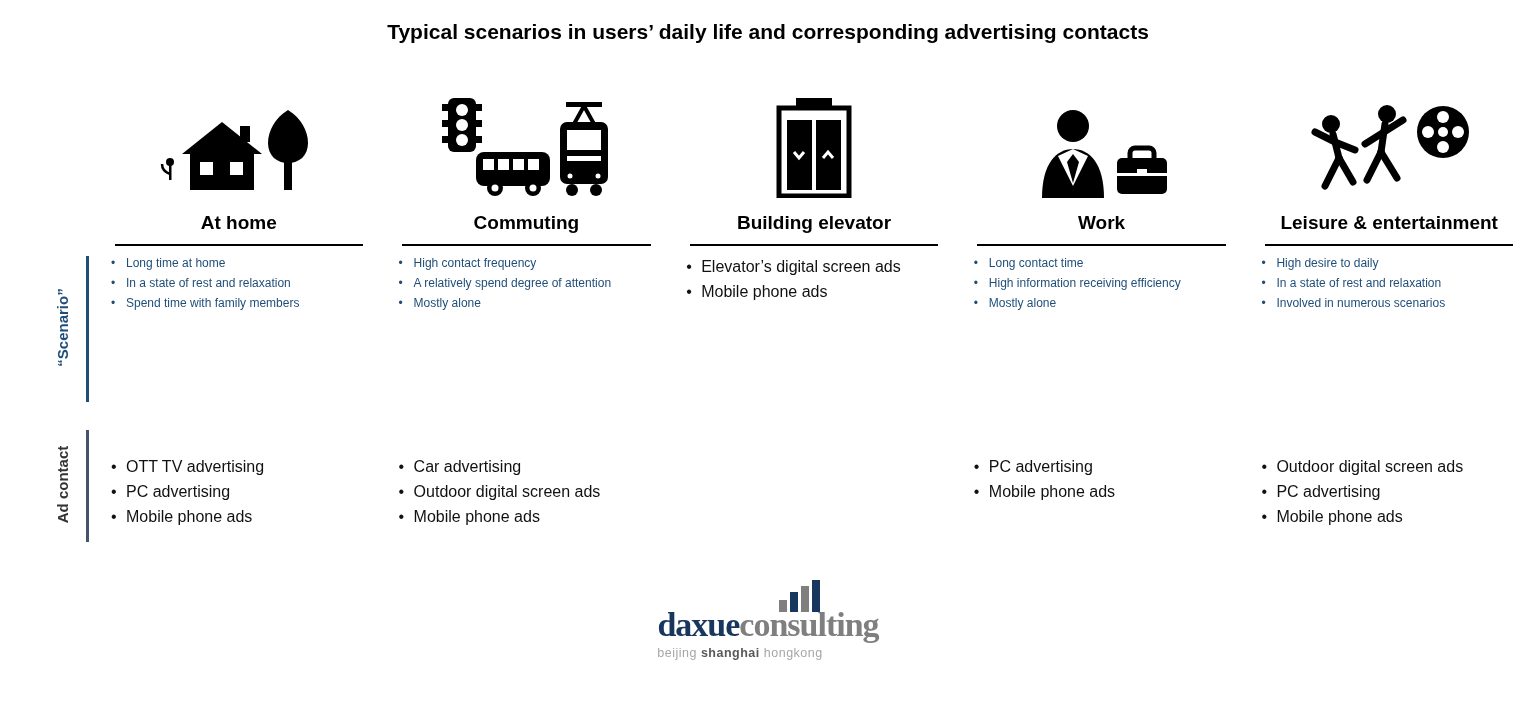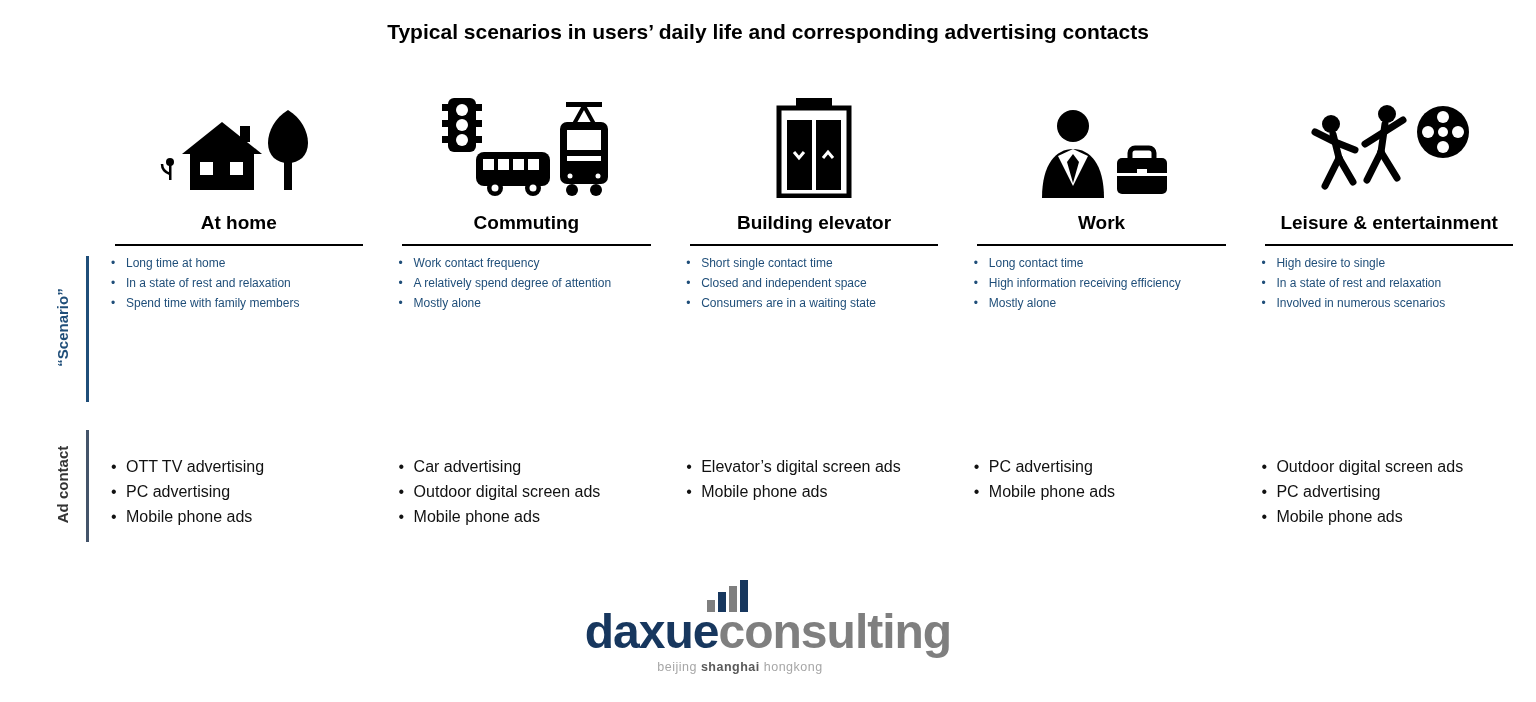--- a/index.html
+++ b/index.html
@@ -26,21 +26,21 @@
             transform-origin:center; font-weight:700; font-size:15px; text-align:center; }
   .scenario-vlabel { left:-18px; top:319px; width:160px; color:#1F4E79; }
   .adcontact-vlabel { left:-18px; top:476px; width:160px; color:#333; }
   .vline { position:absolute; left:86px; width:3px; }
   .scenario-vline { top:256px; height:146px; background:#1F4E79; }
   .adcontact-vline { top:430px; height:112px; background:#44546A; }
 
   .logo-area { position:absolute; top:578px; left:0; width:100%; text-align:center; }
   .logo-inner { display:inline-block; position:relative; padding-top:30px; }
   .logo-bars { position:absolute; top:2px; left:122px; }
-  .logo-text { font-size:48px; font-weight:700; letter-spacing:-1px; line-height:1; }
+  .logo-text { font-size:34px; font-weight:700; letter-spacing:-1px; line-height:1;font-family:Liberation Serif, serif; }
   .logo-daxue { color:#17375E; }
   .logo-consulting { color:#7F7F7F; }
   .logo-tagline { font-size:12.5px; color:#A6A6A6; letter-spacing:0.5px; margin-top:4px;
                   transform:translateX(-28px); }
   .logo-tagline .mid { color:#595959; font-weight:700; }
 
   .icn { display:block; }
 </style>
 </head>
 <body>
@@ -116,21 +116,21 @@
             <rect x="127" y="60" width="34" height="5" fill="#fff"></rect>
             <circle cx="130" cy="80" r="2.5" fill="#fff"></circle>
               <circle cx="158" cy="80" r="2.5" fill="#fff"></circle>
             <circle cx="132" cy="94" r="6"></circle>
               <circle cx="156" cy="94" r="6"></circle>
           </g>
         </svg>
       </div>
       <div class="col-heading">Commuting</div>
       <ul class="bullets scenario-list">
-          <li>Work contact frequency</li>
+          <li>High contact frequency</li>
           <li>A relatively spend degree of attention</li>
           <li>Mostly alone</li>
         </ul>
       <ul class="bullets adcontact-list">
           <li>Car advertising</li>
           <li>Outdoor digital screen ads</li>
           <li>Mobile phone ads</li>
         </ul>
     </div>
 
@@ -139,25 +139,20 @@
         <svg class="icn" width="78" height="100" viewBox="0 0 78 100">
           <rect x="4" y="10" width="70" height="88" fill="none" stroke="#000" stroke-width="5"></rect>
           <rect x="21" y="0" width="36" height="12" fill="#000"></rect>
           <rect x="12" y="22" width="25" height="70" fill="#000"></rect>
           <rect x="41" y="22" width="25" height="70" fill="#000"></rect>
           <path d="M19,54 l5,6 l5,-6" stroke="#fff" stroke-width="3" fill="none"></path>
           <path d="M48,60 l5,-6 l5,6" stroke="#fff" stroke-width="3" fill="none"></path>
         </svg>
       </div>
       <div class="col-heading">Building elevator</div>
-      <ul class="bullets scenario-list">
-          <li>Short single contact time</li>
-          <li>Closed and independent space</li>
-          <li>Consumers are in a waiting state</li>
-        </ul>
       <ul class="bullets adcontact-list">
           <li>Elevator’s digital screen ads</li>
           <li>Mobile phone ads</li>
         </ul>
     </div>
 
     <div class="col">
       <div class="icon-box">
         <svg class="icn" width="138" height="90" viewBox="0 0 138 90">
           <g fill="#000">
@@ -208,21 +203,21 @@
             <circle cx="140" cy="30" r="5"></circle>
             <circle cx="140" cy="15" r="6"></circle>
             <circle cx="140" cy="45" r="6"></circle>
             <circle cx="125" cy="30" r="6"></circle>
             <circle cx="155" cy="30" r="6"></circle>
           </g>
         </svg>
       </div>
       <div class="col-heading">Leisure &amp; entertainment</div>
       <ul class="bullets scenario-list">
-          <li>High desire to single</li>
+          <li>High desire to daily</li>
           <li>In a state of rest and relaxation</li>
           <li>Involved in numerous scenarios</li>
         </ul>
       <ul class="bullets adcontact-list">
           <li>Outdoor digital screen ads</li>
           <li>PC advertising</li>
           <li>Mobile phone ads</li>
         </ul>
     </div>
 

